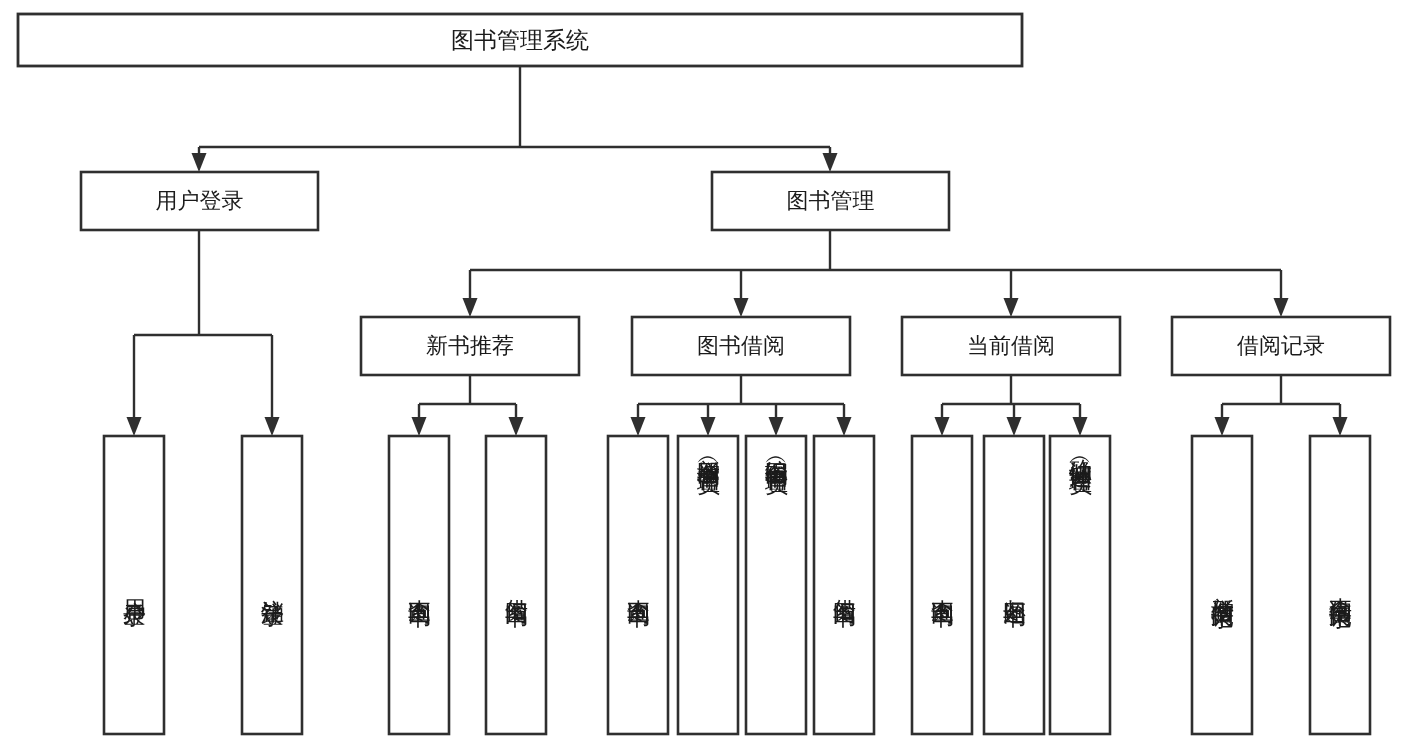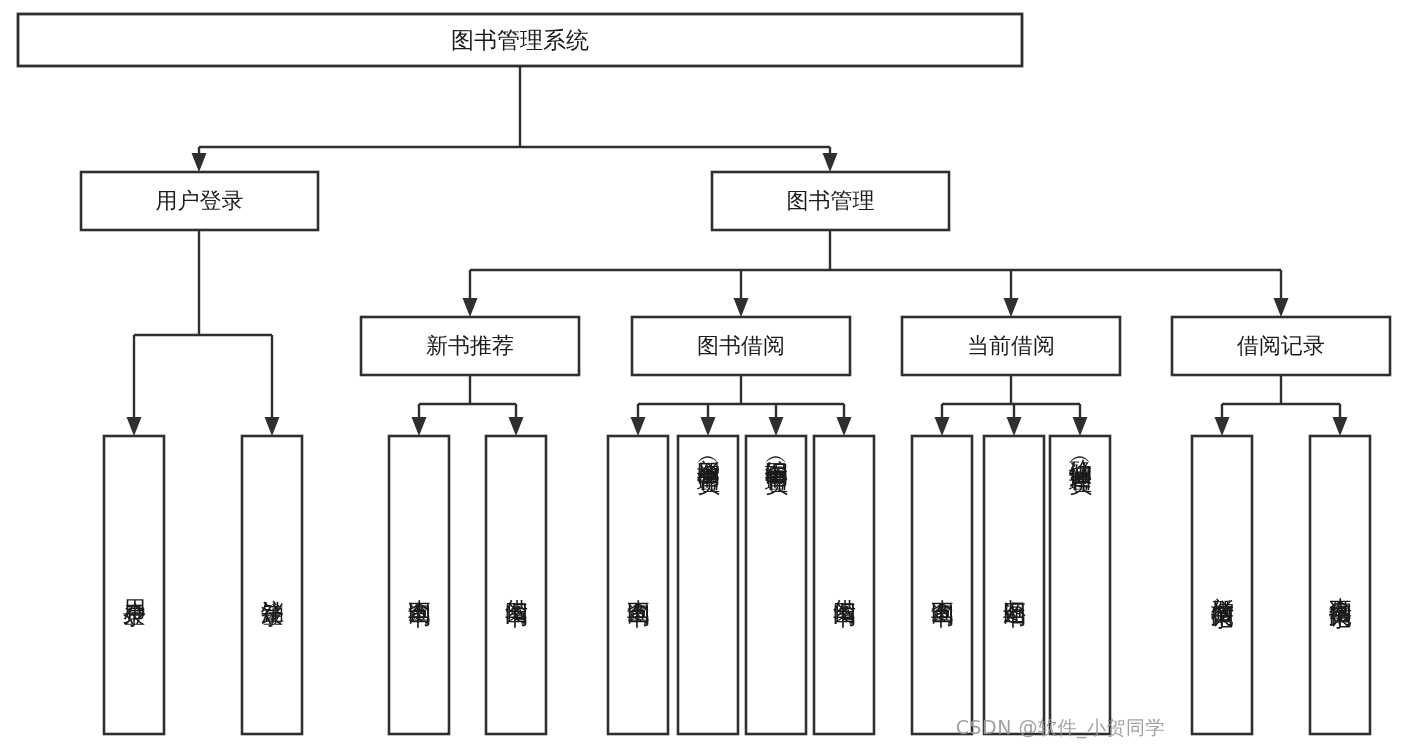--- a/index.html
+++ b/index.html
@@ -12,20 +12,21 @@
     width: 1405px;
     height: 747px;
     overflow: hidden;
     font-family: "DejaVu Sans", "Liberation Sans", sans-serif;
   }
   #diagram-root {
     position: relative;
     width: 1173px;
     height: 747px;
     background: #ffffff;
+    padding-left: 24px;
   }
   svg.diagram-canvas {
     position: absolute;
     left: 0;
     top: 0;
     width: 1405px;
     height: 747px;
     display: block;
   }
   .node-box {
@@ -228,14 +229,13 @@
         <span class="leaf-label" style="padding-top: 5px;">确认归还（管理员）</span>
       </div>
       <div class="leaf-label-wrap" style="left: 1192px; top: 436px; width: 60px; height: 298px; align-items: center;">
         <span class="leaf-label" style="padding-top: 0px;">新增借阅记录</span>
       </div>
       <div class="leaf-label-wrap" style="left: 1310px; top: 436px; width: 60px; height: 298px; align-items: center;">
         <span class="leaf-label" style="padding-top: 0px;">查询借阅记录</span>
       </div>
     </div>
 
-  <div class="watermark">CSDN @软件_小贺同学</div>
 </div>
 
 </body></html>

